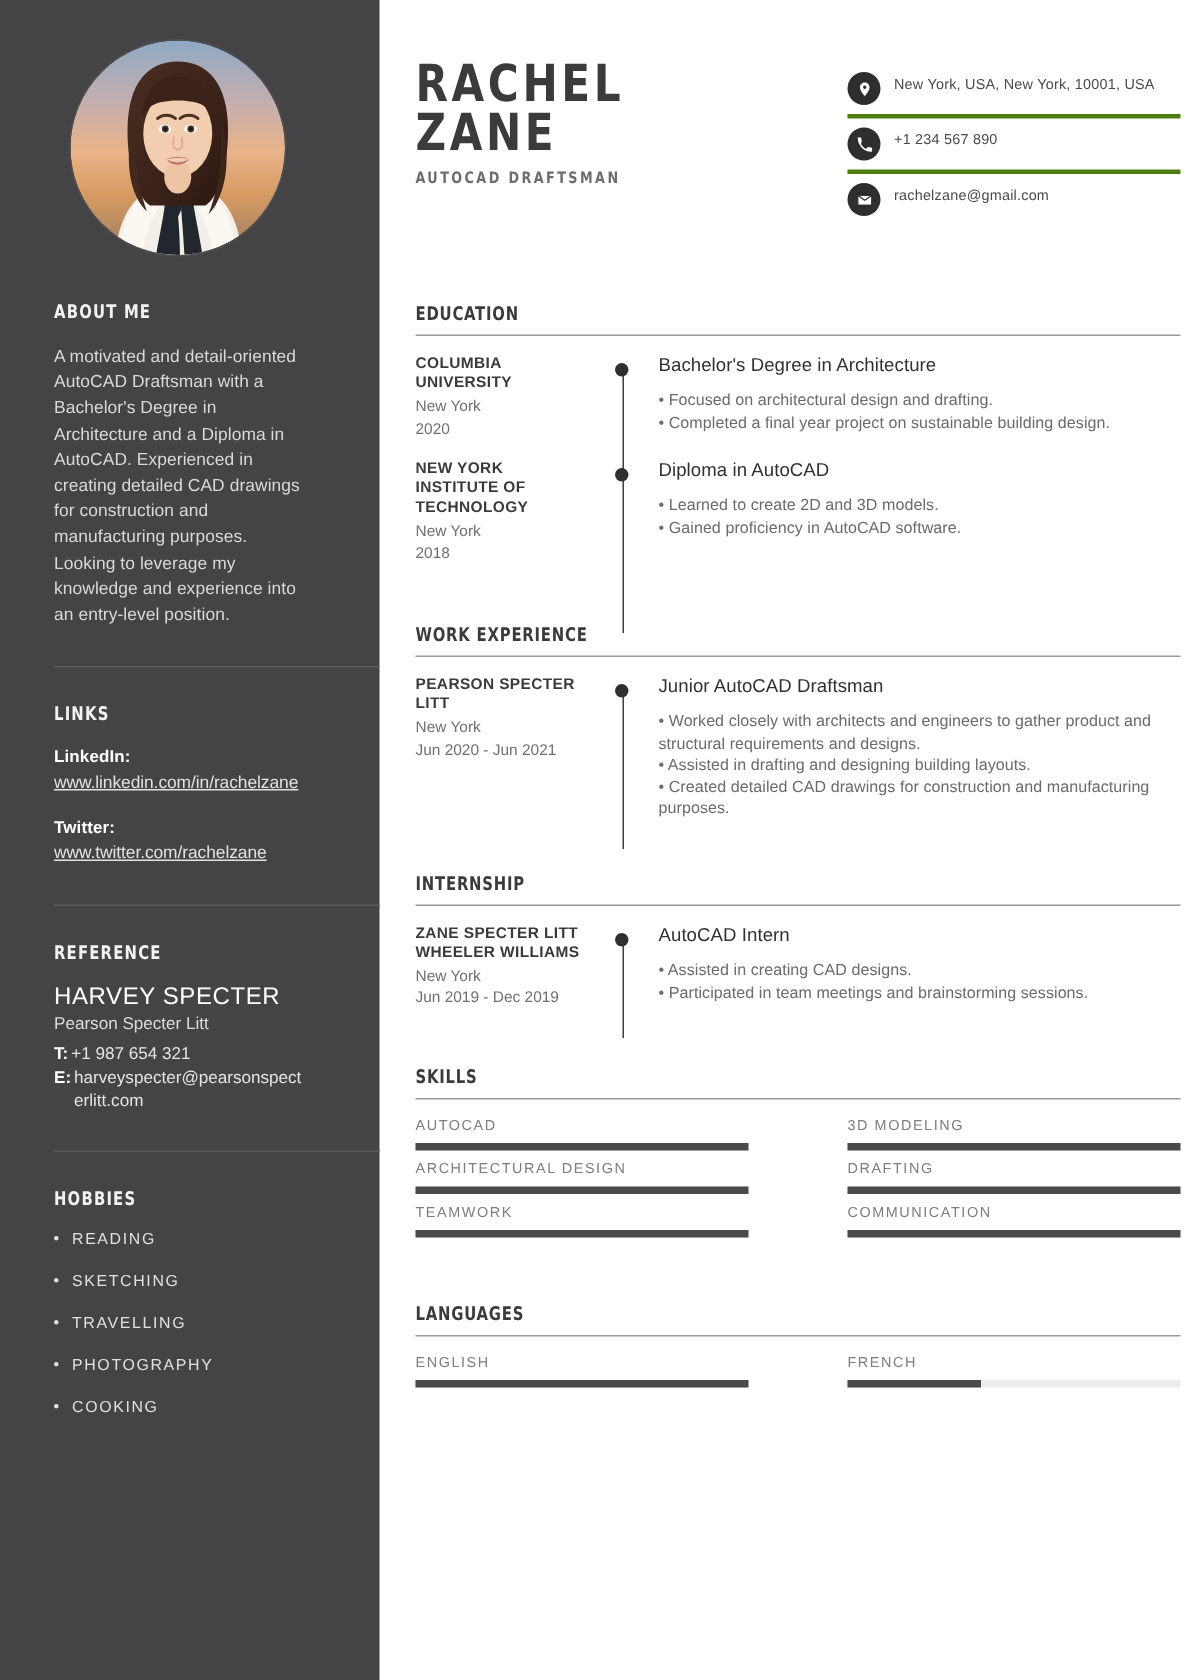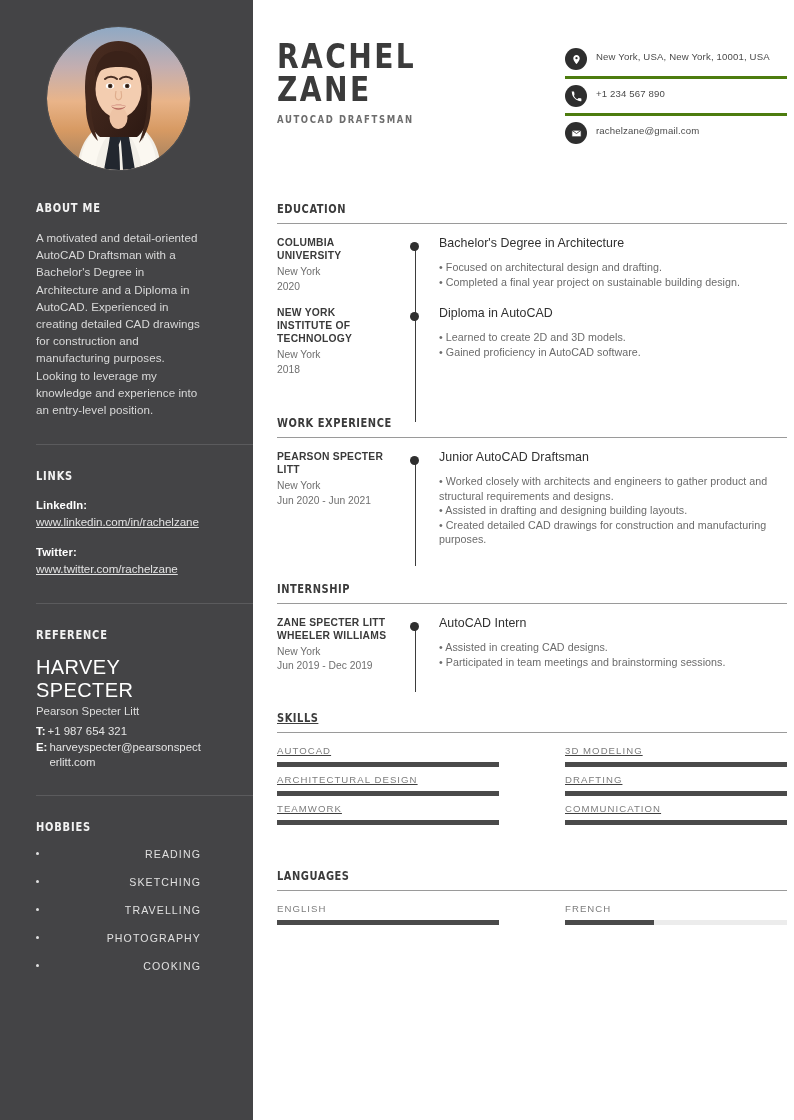--- a/index.html
+++ b/index.html
@@ -52,29 +52,29 @@
   }
   .links-block { font-size:11.4px; line-height:16px; }
   .link-label { color:#ffffff; font-weight:700; font-size:11.3px; letter-spacing:.1px; }
   .link-url {
     color:#e2e2e2; text-decoration:underline; display:block;
     font-size:11.6px; margin-top:1px; letter-spacing:-.05px;
   }
   .link-gap { height:14px; }
 
   .ref-name {
-    font-size:20px; color:#ffffff; letter-spacing:.4px;
+    font-size:16px; color:#ffffff; letter-spacing:.4px;
     font-weight:400; margin-bottom:3px;
   }
   .ref-org { font-size:11.4px; color:#dcdcdc; margin-bottom:7px; }
   .ref-row { font-size:11.4px; color:#e4e4e4; line-height:15.5px; display:flex; }
   .ref-k { font-weight:700; color:#ffffff; margin-right:2px; }
   .ref-v { word-break:break-all; }
 
-  .hobby { font-size:10.6px; letter-spacing:1.1px; color:#e0e0e0; margin-bottom:16px; display:flex; align-items:center;justify-content:space-between; }
+  .hobby { font-size:10.6px; letter-spacing:1.1px; color:#e0e0e0; margin-bottom:16px; display:flex; align-items:center; }
   .hobby .dot { width:3px; height:3px; border-radius:50%; background:#e0e0e0; margin-right:9px; flex:0 0 3px; }
 
   
   .main { flex:1; padding:0 24px 0 24px; position:relative; }
 
   .header { display:flex; padding:40px 0 0 0; }
   .name-col { width:250px; }
   .nm {
     font-family:"DejaVu Sans Condensed","Liberation Sans", sans-serif;
     font-weight:700;
@@ -384,21 +384,21 @@
             <div class="e-title">AutoCAD Intern</div>
             <div class="e-bullets">
               <div class="e-b">• Assisted in creating CAD designs.</div>
               <div class="e-b">• Participated in team meetings and brainstorming sessions.</div>
             </div>
           </div>
         </div>
       </div>
     </section>
 
-    <section class="sec" style="margin-top:36px;text-decoration:underline;">
+    <section class="sec" style="margin-top:36px;">
       <div class="sec-h">SKILLS</div>
       <div class="sec-rule"></div>
       <div class="bars">
         <div class="bar-item">
           <div class="bar-lbl">AUTOCAD</div>
           <div class="bar-track">
               <div class="bar-fill" style="width: 100%;"></div>
             </div>
         </div>
         <div class="bar-item">

